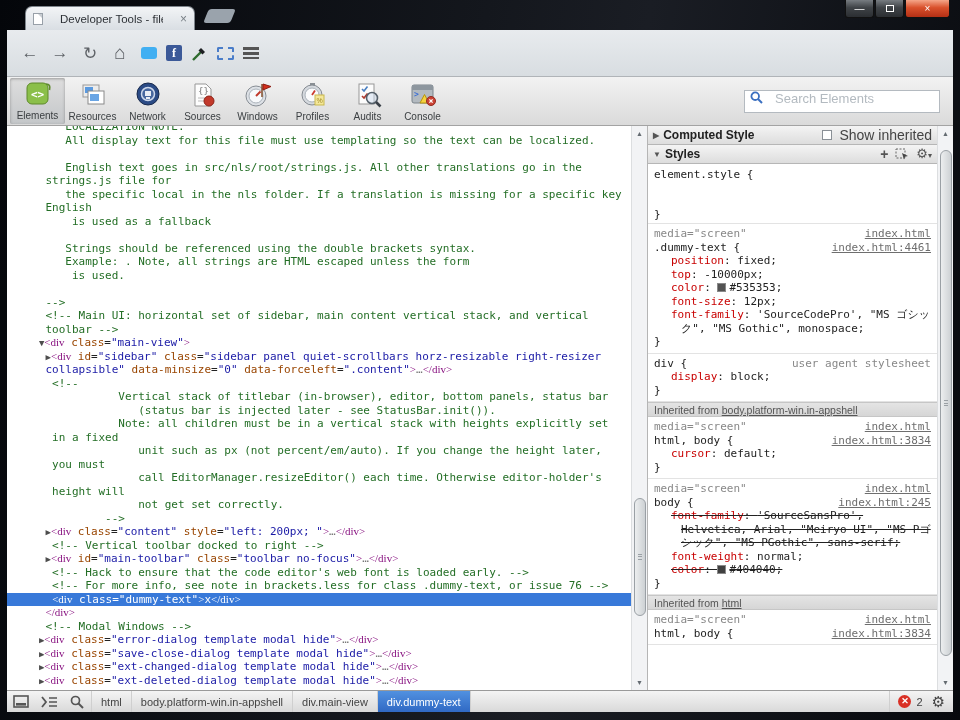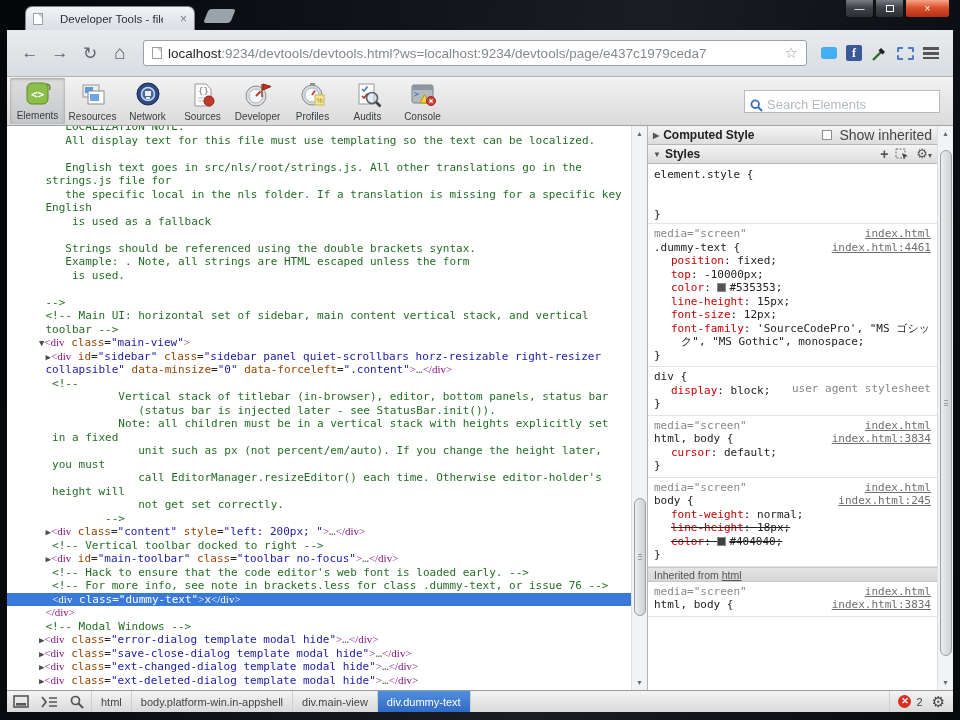--- a/index.html
+++ b/index.html
@@ -49,21 +49,21 @@
   .menuico { width:16px; height:12px; background:repeating-linear-gradient(#555 0 2.5px,transparent 2.5px 5px); }
 
   
   .dt-toolbar { height:49px; background:linear-gradient(#f2f2f2,#dadada); border-bottom:1px solid #a3a3a3;
     display:flex; align-items:stretch; padding:0 3px; }
   .panel-btn { width:55px; display:flex; flex-direction:column; align-items:center; justify-content:flex-end;
     padding:2px 0 3px; }
   .panel-btn .lbl { font-size:10px; color:#3c4043; margin-top:2px; }
   .panel-btn.selected { background:linear-gradient(#dedede,#c4c7c9); box-shadow:inset 0 1px 3px rgba(0,0,0,.3); border-radius:2px; margin:1px 0; }
   .search-wrap { margin-left:auto; align-self:center; margin-right:10px; width:196px; height:23px;
-    background:#fff; border:1px solid #b4bac0; display:flex; align-items:flex-end; padding:0 5px; gap:4px; }
+    background:#fff; border:1px solid #b4bac0; display:flex; align-items:flex-start; padding:0 5px; gap:12px; }
   .search-wrap input { border:none; outline:none; flex:1; font-size:13px; color:#333; font-family:"Liberation Sans",sans-serif; min-width:0; }
   .search-wrap input::placeholder { color:#b3bac0; }
 
   
   .main { display:flex; height:564px; background:#fff; }
   .tree-pane { width:624px; overflow:hidden; position:relative; }
   .tree { margin-top:-6px; font:11px/13.5px "DejaVu Sans Mono", monospace; white-space:pre; color:#222; padding-left:12px; }
   .code-line { height:13.5px; }
   .tk-c { color:#236e25; }
   .tk-t { color:#881280;font-family:Liberation Serif, serif; }
@@ -98,21 +98,21 @@
   .plus-ico { font-size:14px; color:#555; font-weight:bold; }
   .gear { font-size:13px; color:#555; } .caret { font-size:8px; color:#555; }
 
   .elem-style { padding:4px 6px 2px; border-bottom:1px solid #e3e3e3; }
   .elem-style .gap { height:26px; }
   .sec-bar { height:15px; background:linear-gradient(#e4e4e4,#d6d6d6); border-top:1px solid #c6c6c6; border-bottom:1px solid #c6c6c6;
     font:10.5px/14px "Liberation Sans",sans-serif; color:#555; padding:0 6px; white-space:nowrap; overflow:hidden; }
   .sec-target { text-decoration:underline; }
   .rule { padding:3px 6px 4px; border-bottom:1px solid #e3e3e3; overflow:hidden; }
   .rule-link { float:right; color:#6e6e6e; text-decoration:underline; margin-left:6px; }
-  .rule-link.plain { text-decoration:none; color:#888;margin-top:12px; }
+  .rule-link.plain { text-decoration:none; color:#888; }
   .media-text { color:#888; }
   .prop { margin-left:17px; padding-left:10px; text-indent:-10px; }
   .prop-name { color:#c80000; }
   .prop.struck { text-decoration:line-through; }
   .swatch { display:inline-block; width:9px; height:9px; border:1px solid #8a8a8a; vertical-align:-1px; margin-right:3px; }
 
   
   .statusbar { height:22px; background:linear-gradient(#f4f4f4,#d9d9d9); border-top:1px solid #9a9a9a;
     display:flex; align-items:stretch; font-size:11px; color:#444; }
   .sb-ico { width:28px; display:flex; align-items:center; justify-content:center; }
@@ -144,25 +144,20 @@
     </div>
   </div>
 
   <div class="chrome">
 
     <div class="navbar">
       <span class="navico">←</span>
       <span class="navico">→</span>
       <span class="navico">↻</span>
       <span class="navico home">⌂</span>
-      <div class="addressbar">
-        <span class="pageicon"></span>
-        <span class="url"><span class="host">localhost</span><span class="rest">:9234/devtools/devtools.html?ws=localhost:9234/devtools/page/e437c1979ceda7</span></span>
-        <span class="star">☆</span>
-      </div>
       <div class="ext">
         <span class="bubble"></span>
         <span class="fb">f</span>
         <svg width="17" height="17" viewBox="0 0 17 17">
             <path d="M2 15 L11 6" stroke="#2e6b2e" stroke-width="2.4"></path>
             <path d="M10 3 l4 4 -2.5 2.5 -4 -4 z" fill="#1d1f22"></path>
           </svg>
         <span class="shot"></span>
         <span class="menuico"></span>
       </div>
@@ -205,21 +200,21 @@
         <span class="lbl">Sources</span>
       </div>
       <div class="panel-btn">
         <svg width="30" height="28" viewBox="0 0 30 28">
             <circle cx="13" cy="15" r="10" fill="#dde1e6" stroke="#878d94"></circle>
             <circle cx="13" cy="15" r="7" fill="#f7f9fb" stroke="#aab2ba"></circle>
             <path d="M13 15 L17.5 10.5" stroke="#c0392b" stroke-width="2"></path>
             <rect x="18.2" y="3" width="1.6" height="13" fill="#8a5a38"></rect>
             <path d="M20 3 l8 2.5 -8 3.5 z" fill="#d32f1b" stroke="#8e1c12"></path>
           </svg>
-        <span class="lbl">Developer</span>
+        <span class="lbl">Windows</span>
       </div>
       <div class="panel-btn">
         <svg width="30" height="28" viewBox="0 0 30 28">
             <rect x="12" y="2" width="5" height="3" fill="#8a8f94"></rect>
             <circle cx="14" cy="14" r="10" fill="#d5d9de" stroke="#858b92"></circle>
             <circle cx="14" cy="14" r="7" fill="#fafbfc" stroke="#aab2ba"></circle>
             <path d="M14 14 L17 9.5" stroke="#cc3b2f" stroke-width="1.8"></path>
             <rect x="17" y="14" width="9" height="10" fill="#f4e79a" stroke="#c9b84c"></rect>
             <text x="18.5" y="22" font-size="7" fill="#9c8826">%</text>
           </svg>
@@ -293,41 +288,41 @@
           <div class="gap"></div>
           <div>}</div>
         </div>
         <div>
             <div class="rule">
               <div class="media-line"><span class="rule-link">index.html</span><span class="media-text">media="screen"</span></div>
               <div class="selector-line"><span class="rule-link">index.html:4461</span><span class="selector">.dummy-text {</span></div>
               <div class="prop"><span class="prop-name">position</span>: <span class="prop-value">fixed;</span></div>
               <div class="prop"><span class="prop-name">top</span>: <span class="prop-value">-10000px;</span></div>
               <div class="prop"><span class="prop-name">color</span>: <span class="swatch" style="background: rgb(83, 83, 83);"></span><span class="prop-value">#535353;</span></div>
-              <div class="prop"><span class="prop-name">line-height</span>: <span class="prop-value">15px;</span></div>
               <div class="prop"><span class="prop-name">font-size</span>: <span class="prop-value">12px;</span></div>
               <div class="prop"><span class="prop-name">font-family</span>: <span class="prop-value">'SourceCodePro', "MS ゴシック", "MS Gothic", monospace;</span></div>
               <div class="close-brace">}</div>
             </div>
             <div class="rule">
               <div class="selector-line"><span class="rule-link plain">user agent stylesheet</span><span class="selector">div {</span></div>
               <div class="prop"><span class="prop-name">display</span>: <span class="prop-value">block;</span></div>
               <div class="close-brace">}</div>
             </div>
+            <div class="sec-bar">Inherited from <span class="sec-target">body.platform-win.in-appshell</span></div>
             <div class="rule">
               <div class="media-line"><span class="rule-link">index.html</span><span class="media-text">media="screen"</span></div>
               <div class="selector-line"><span class="rule-link">index.html:3834</span><span class="selector">html, body {</span></div>
               <div class="prop"><span class="prop-name">cursor</span>: <span class="prop-value">default;</span></div>
               <div class="close-brace">}</div>
             </div>
             <div class="rule">
               <div class="media-line"><span class="rule-link">index.html</span><span class="media-text">media="screen"</span></div>
               <div class="selector-line"><span class="rule-link">index.html:245</span><span class="selector">body {</span></div>
+              <div class="prop struck"><span class="prop-name">font-family</span>: <span class="prop-value">'SourceSansPro', Helvetica, Arial, "Meiryo UI", "MS Pゴシック", "MS PGothic", sans-serif;</span></div>
               <div class="prop"><span class="prop-name">font-weight</span>: <span class="prop-value">normal;</span></div>
-              <div class="prop struck"><span class="prop-name">line-height</span>: <span class="prop-value">18px;</span></div>
               <div class="prop struck"><span class="prop-name">color</span>: <span class="swatch" style="background: rgb(64, 64, 64);"></span><span class="prop-value">#404040;</span></div>
               <div class="close-brace">}</div>
             </div>
             <div class="sec-bar">Inherited from <span class="sec-target">html</span></div>
             <div class="rule">
               <div class="media-line"><span class="rule-link">index.html</span><span class="media-text">media="screen"</span></div>
               <div class="selector-line"><span class="rule-link">index.html:3834</span><span class="selector">html, body {</span></div>
             </div>
           </div>
       </div>

